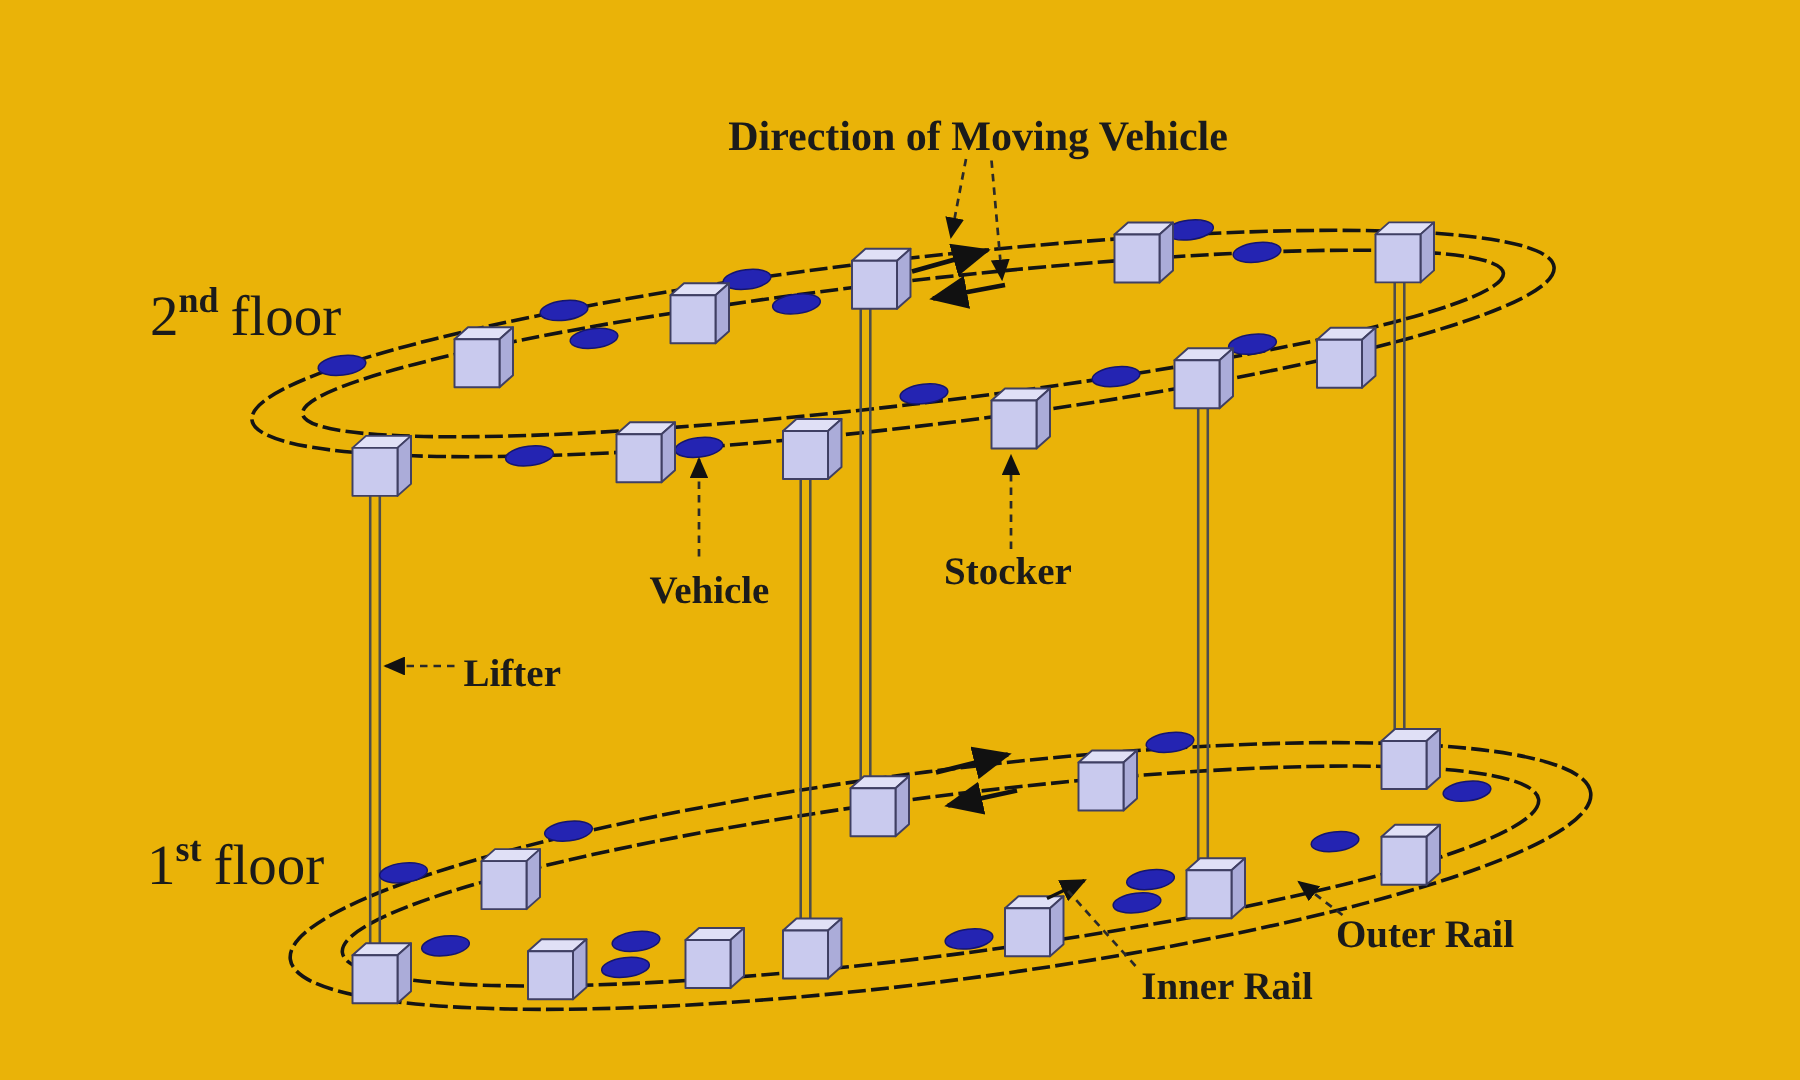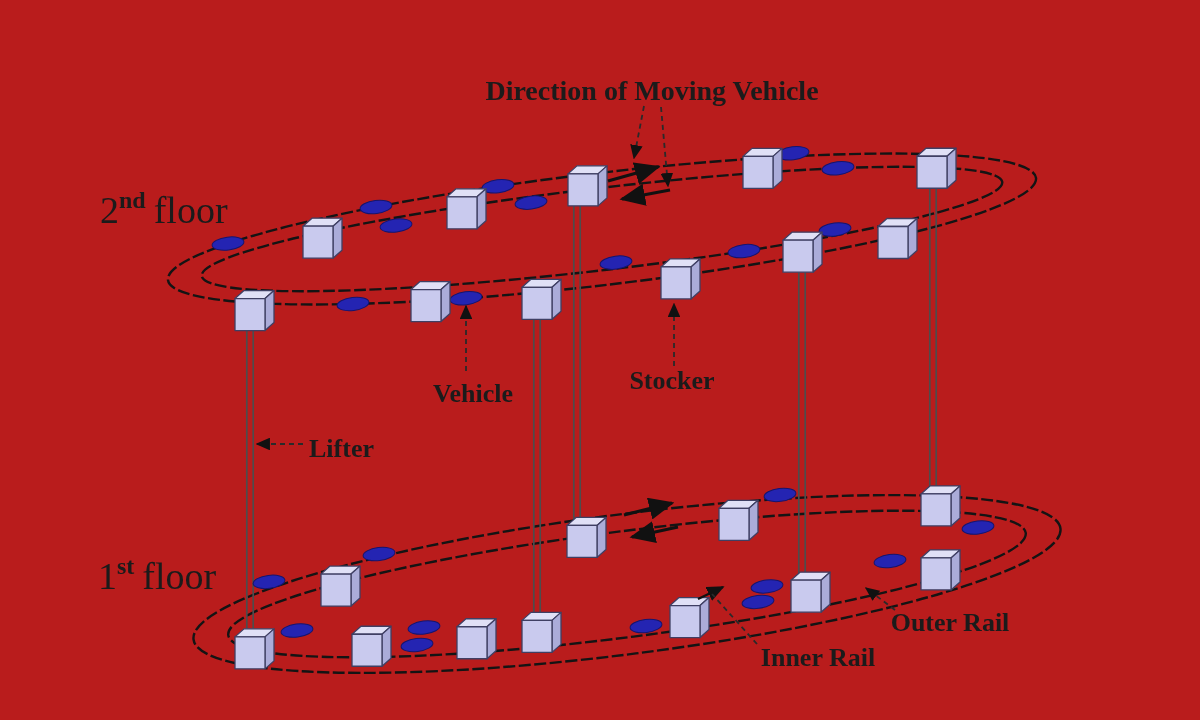--- a/index.html
+++ b/index.html
@@ -1,16 +1,16 @@
 <!DOCTYPE html>
 <html><head>
 <meta charset="utf-8">
 <style>
   html,body{margin:0;padding:0;background:#ffffff;}
-  .stage{width:1200px;height:720px;position:relative;background:#b91c1c;overflow:hidden;}
+  .stage{width:1200px;height:720px;position:relative;background:#eab308;overflow:hidden;}
   svg{display:block;}
   text{font-family:"Liberation Serif","DejaVu Serif",serif;fill:#1b1b1b;}
   .lbl{font-size:26px;font-weight:bold;}
   .lbl-big{font-size:28px;font-weight:bold;}
   .floor{font-size:38px;font-weight:normal;}
   .floor .sup{font-size:24px;font-weight:bold;}
 </style>
 </head>
 <body>
 

